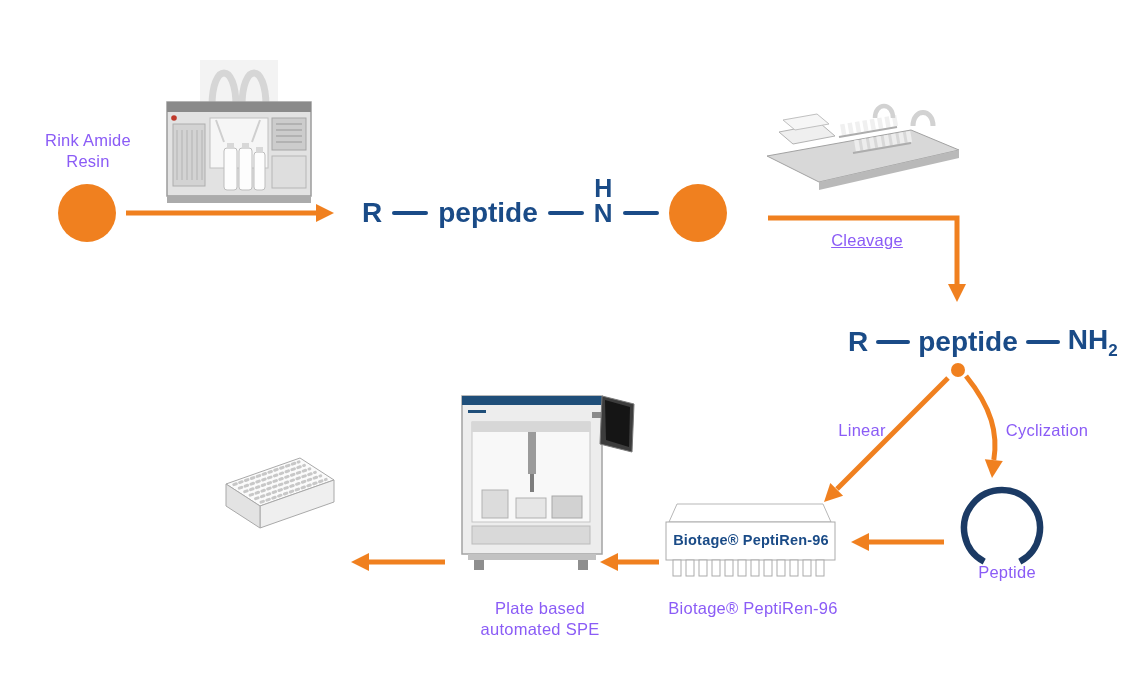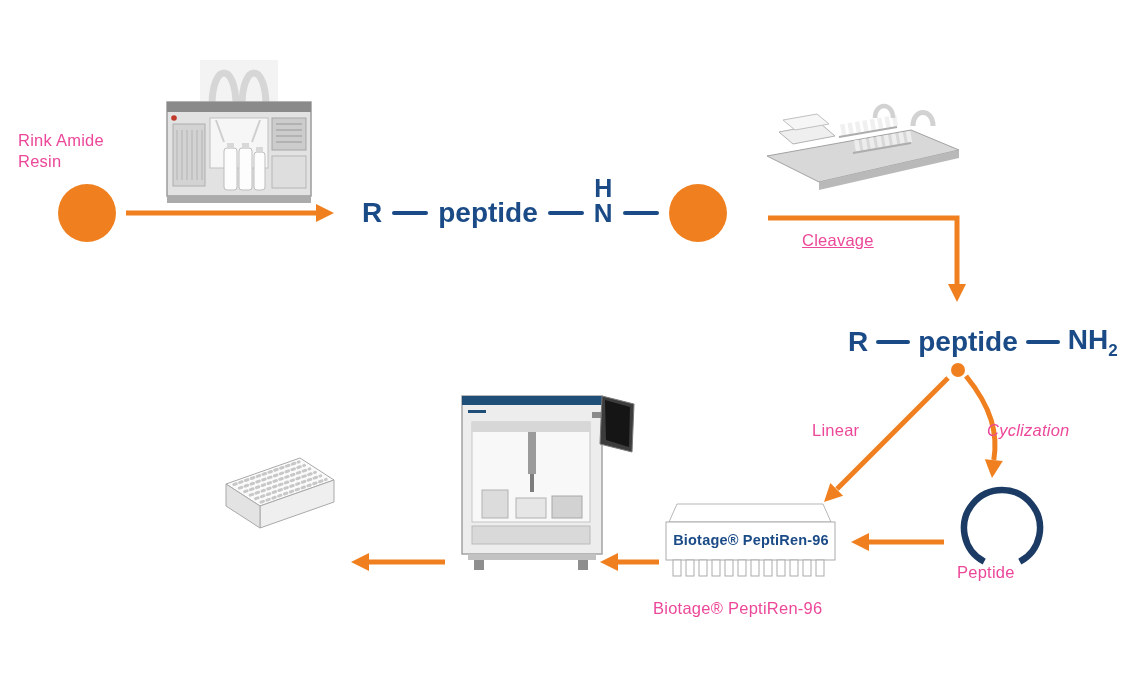--- a/index.html
+++ b/index.html
@@ -1,21 +1,21 @@
 <!DOCTYPE html>
 <html><head>
 <meta charset="utf-8">
 <style>
   * { margin:0; padding:0; box-sizing:border-box; }
   html,body { background:#ffffff; }
   body { font-family:"Liberation Sans", sans-serif; }
   .canvas { position:relative; width:1145px; height:688px; background:#ffffff; overflow:hidden; }
   .abs { position:absolute; }
   .caption {
-    color:#ec4899; font-size:16.5px; line-height:1.28; 
+    color:#8b5cf6; font-size:16.5px; line-height:1.28; text-align:center;
     white-space:pre-line; letter-spacing:.25px;
   }
   .overlay { position:absolute; left:0; top:0; }
   .formula {
     display:flex; align-items:center; gap:10px;
     color:#1A4B87; font-weight:bold; font-size:28px; line-height:1;
   }
   .bond { width:36px; height:4.5px; background:#1A4B87; border-radius:2px; flex:0 0 auto; }
   .ball { width:58px; height:58px; border-radius:50%; background:#F0801F; flex:0 0 auto; }
   .hn { position:relative; display:inline-block; line-height:1; }
@@ -130,21 +130,21 @@
 
   <div class="abs formula" style="left:848px; top:324px; height:36px; gap:8px;">
     <span>R</span>
     <span class="bond" style="width:34px;"></span>
     <span>peptide</span>
     <span class="bond" style="width:34px;"></span>
     <span><span>NH</span><sub class="f-sub">2</sub></span>
   </div>
 
   <div class="abs caption" style="left:812px; top:420px; width:100px;">Linear</div>
-  <div class="abs caption" style="left:987px; top:420px; width:120px;font-style:italic;">Cyclization</div>
+  <div class="abs caption" style="left:987px; top:420px; width:120px;">Cyclization</div>
 
   <div class="abs caption" style="left:957px; top:562px; width:100px;">Peptide</div>
 
   <svg class="abs" style="left:663px; top:502px;" width="175" height="84" viewBox="0 0 175 84">
     <polygon points="14,2 160,2 168,20 6,20" fill="#ffffff" stroke="#b7b7b7"></polygon>
     <rect x="3" y="20" width="169" height="38" fill="#ffffff" stroke="#ababab"></rect>
     <g fill="#ffffff" stroke="#ababab">
       <rect x="10" y="58" width="8" height="16"></rect>
         <rect x="23" y="58" width="8" height="16"></rect>
       <rect x="36" y="58" width="8" height="16"></rect>
@@ -176,20 +176,22 @@
     <rect x="22" y="140" width="118" height="18" fill="#d9d9d9" stroke="#bbbbbb"></rect>
     <rect x="18" y="168" width="128" height="6" fill="#c2c2c2"></rect>
     <rect x="24" y="174" width="10" height="10" fill="#8e8e8e"></rect>
     <rect x="128" y="174" width="10" height="10" fill="#8e8e8e"></rect>
     <rect x="142" y="26" width="12" height="6" fill="#8a8a8a"></rect>
     <g>
       <polygon points="152,10 184,18 182,66 150,58" fill="#3c3c3c" stroke="#7a7a7a"></polygon>
       <polygon points="155,14 180,21 179,61 156,54" fill="#151515"></polygon>
     </g>
   </svg>
+  <div class="abs caption" style="left:460px; top:598px; width:160px;">Plate based
+automated SPE</div>
 
   <svg class="abs" style="left:220px; top:450px;" width="120" height="102" viewBox="0 0 120 102">
     <polygon points="6,34 80,8 114,30 40,56" fill="#fbfbfb" stroke="#a9a9a9"></polygon>
     <g stroke="#c8c8c8" stroke-width="3" stroke-dasharray="2.6 3.6" stroke-linecap="round" fill="none">
       <path d="M13.8,34.6 L79,11.8"></path>
       <path d="M19.3,38.2 L84.4,15.3"></path>
       <path d="M24.7,41.7 L89.8,18.8"></path>
       <path d="M30.2,45.2 L95.3,22.3"></path>
       <path d="M35.6,48.7 L100.7,25.8"></path>
       <path d="M41,52.2 L106.2,29.4"></path>

